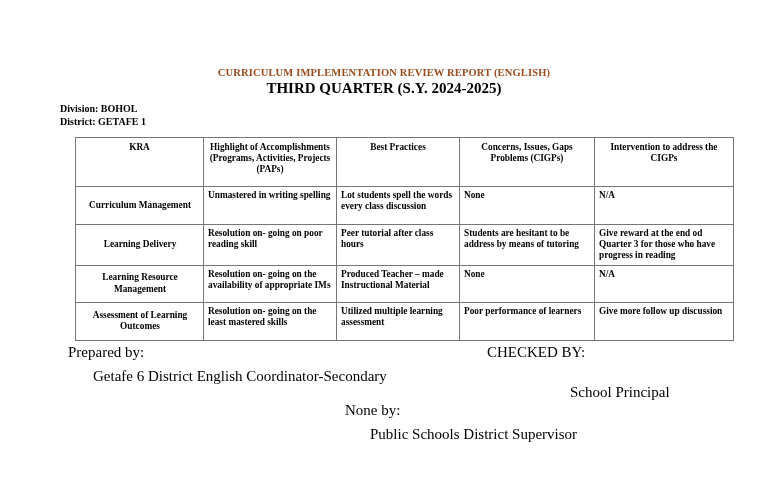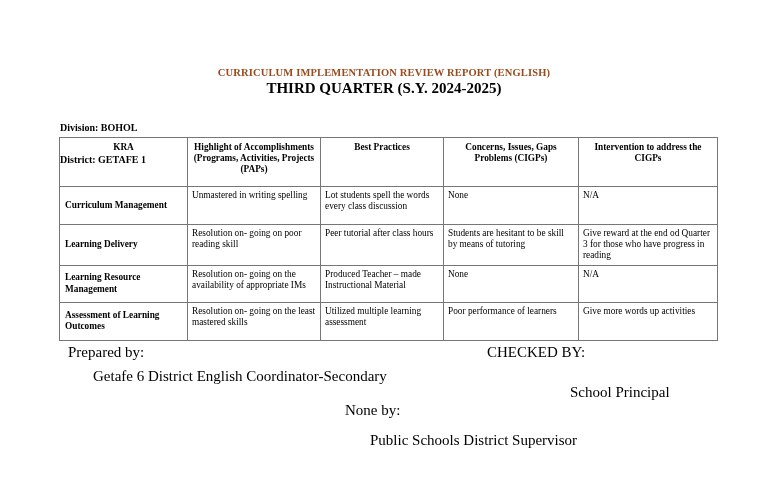--- a/index.html
+++ b/index.html
@@ -47,38 +47,38 @@
 
   
   .meta-block {
     position: absolute;
     left: 60px;
     top: 103px;
     font-size: 10px;
     font-weight: bold;
     line-height: 12.5px;
   }
-  .meta-line { white-space: nowrap; margin-top: 19px; }
+  .meta-line { white-space: nowrap; }
 
   
   .kra-table {
     position: absolute;
-    left: 59px;
+    left: 75px;
     top: 137px;
     width: 658px;
     border-collapse: collapse;
     table-layout: fixed;
     font-size: 9.3px;
   }
   .kra-table td, .kra-table th {
     border: 1px solid #767676;
     vertical-align: top;
     padding: 3px 4px 3px 4px;
     line-height: 11.2px;
-    font-weight: normal;
+    font-weight: bold;
     text-align: left;
   }
   .kra-table thead th {
     text-align: center;
     font-weight: bold;
     vertical-align: top;
     padding-top: 4px;
   }
   
   col.c-kra      { width: 128px; }
@@ -86,38 +86,39 @@
   col.c-best     { width: 123px; }
   col.c-cigp     { width: 135px; }
   col.c-interv   { width: 139px; }
 
   thead tr.head-row th { height: 41px; }
 
   td.kra-cell {
     font-weight: bold;
     vertical-align: middle;
     padding-left: 5px;
+    text-align: center;
   }
   tbody tr.row-1 td { height: 31px; }
   tbody tr.row-2 td { height: 31px; }
   tbody tr.row-3 td { height: 30px; }
   tbody tr.row-4 td { height: 31px; }
 
   
   .sig {
     position: absolute;
     font-size: 15px;
     white-space: nowrap;
   }
   .sig-prepared      { left: 68px;  top: 344px; }
   .sig-checked       { left: 443px; top: 344px; margin-left: 44px; }
   .sig-coordinator   { left: 93px;  top: 368px; }
   .sig-principal     { left: 570px; top: 384px; text-align: center; }
   .sig-noted         { left: 345px; top: 402px; }
-  .sig-supervisor    { left: 370px; top: 426px; margin-top: 6px; }
+  .sig-supervisor    { left: 370px; top: 426px; }
 </style>
 </head>
 <body>
 
 <div class="page">
 
   <div class="doc-title">CURRICULUM IMPLEMENTATION REVIEW REPORT (ENGLISH)</div>
 
   <div class="doc-subtitle">THIRD QUARTER (S.Y. 2024-2025)</div>
 
@@ -148,36 +149,36 @@
         <td class="kra-cell">Curriculum Management</td>
         <td>Unmastered in writing spelling</td>
         <td>Lot students spell the words every class discussion</td>
         <td>None</td>
         <td>N/A</td>
       </tr>
       <tr class="row-2">
         <td class="kra-cell">Learning Delivery</td>
         <td>Resolution on- going on poor reading skill</td>
         <td>Peer tutorial after class hours</td>
-        <td>Students are hesitant to be skill by means of tutoring</td>
+        <td>Students are hesitant to be address by means of tutoring</td>
         <td>Give reward at the end od Quarter 3 for those who have progress in reading</td>
       </tr>
       <tr class="row-3">
         <td class="kra-cell">Learning Resource Management</td>
         <td>Resolution on- going on the availability of appropriate IMs</td>
         <td>Produced Teacher – made Instructional Material</td>
         <td>None</td>
         <td>N/A</td>
       </tr>
       <tr class="row-4">
         <td class="kra-cell">Assessment of Learning Outcomes</td>
         <td>Resolution on- going on the least mastered skills</td>
         <td>Utilized multiple learning assessment</td>
         <td>Poor performance of learners</td>
-        <td>Give more words up activities</td>
+        <td>Give more follow up discussion</td>
       </tr>
     </tbody>
   </table>
 
   <div class="sig sig-prepared">Prepared by:</div>
 
   <div class="sig sig-checked">CHECKED BY:</div>
 
   <div class="sig sig-coordinator">Getafe 6 District English Coordinator-Secondary</div>
 

